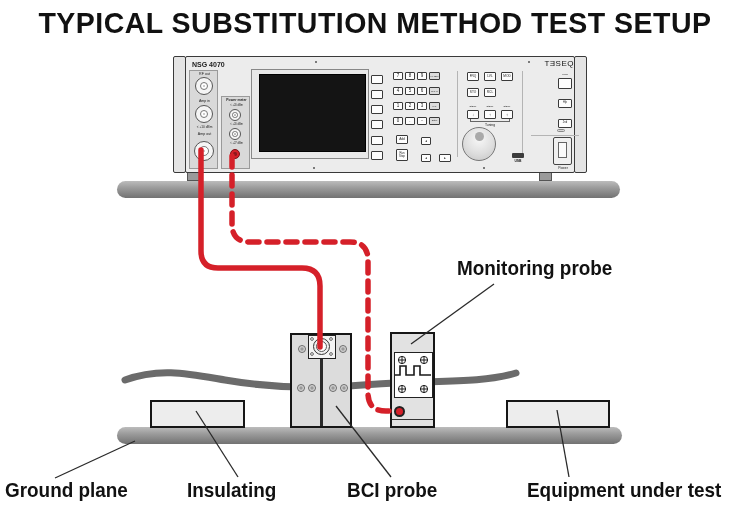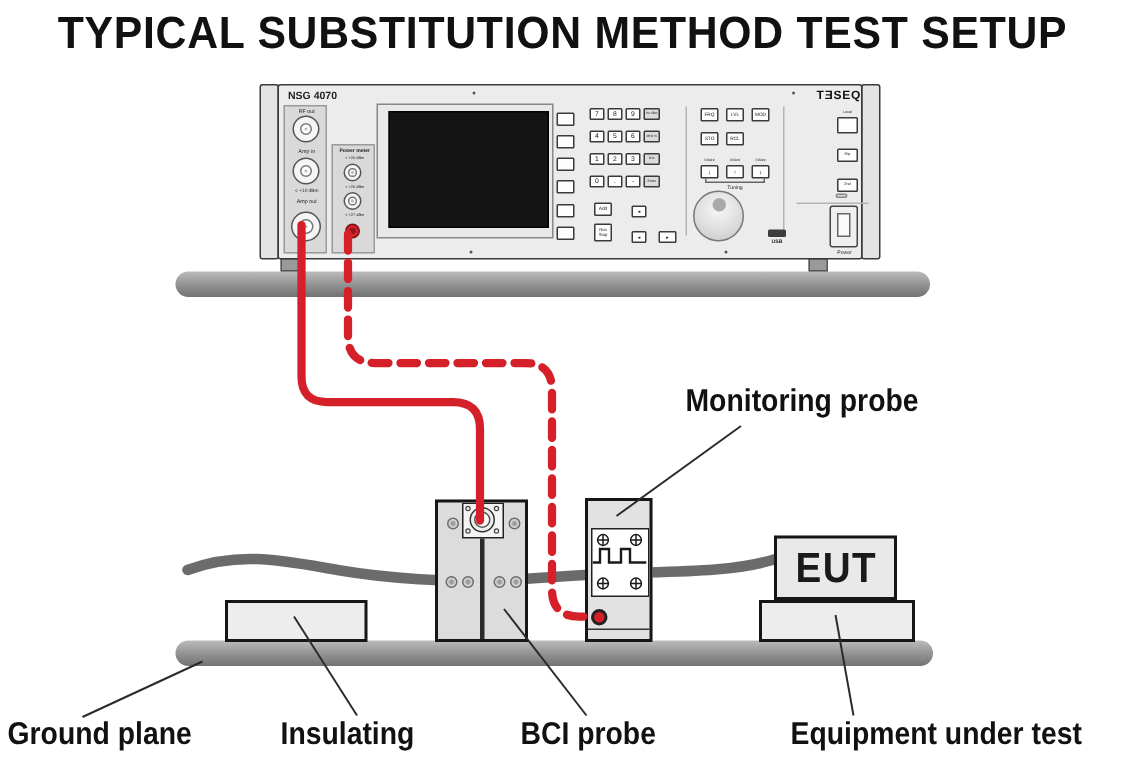--- a/index.html
+++ b/index.html
@@ -180,21 +180,21 @@
       <div class="btn" style="left:281px;top:53px;width:12px;height:9px;font-size:4px;">↓</div>
       <div class="btn" style="left:298px;top:53px;width:12px;height:9px;font-size:4px;">↑</div>
       <div class="btn" style="left:315px;top:53px;width:12px;height:9px;font-size:4px;">↕</div>
       <div class="abs" style="left:284px;top:62px;width:40px;height:3px;border:1px solid #666;border-top:none;box-sizing:border-box;"></div>
       <div class="tlabel" style="left:284px;top:67px;width:40px;font-size:3.4px;">Tuning</div>
       <div id="knob" style="left:276px;top:70px;width:34px;height:34px;"></div>
       <div id="knobdot" style="left:289px;top:75px;"></div>
 
       <div class="vline" style="left:336px;top:14px;height:86px;"></div>
 
-      <div class="tlabel" style="left:340px;top:3px;width:48px;font-size:8px;font-weight:bold;letter-spacing:.5px;text-align:right;color:#111;">TƎSEQ</div>
+      <div class="tlabel" style="left:340px;top:3px;width:48px;font-size:8px;font-weight:normal;letter-spacing:.5px;text-align:right;color:#111;">TƎSEQ</div>
       <div class="tlabel" style="left:371px;top:17px;width:16px;font-size:2.4px;">Local</div>
       <div class="btn" style="left:372px;top:21px;width:14px;height:11px;"></div>
       <div class="btn" style="left:372px;top:42px;width:14px;height:9px;font-size:2.6px;">Hlp</div>
       <div class="btn" style="left:372px;top:62px;width:14px;height:9px;font-size:2.6px;">2nd</div>
       <div class="hline" style="left:345px;top:78px;width:48px;"></div>
       <div id="led" style="left:371px;top:72px;"></div>
       <div id="pwrsw" style="left:367px;top:80px;width:19px;height:28px;"></div>
       <div id="pwrswin" style="left:372px;top:85px;width:9px;height:16px;"></div>
       <div class="tlabel" style="left:362px;top:110px;width:30px;font-size:3.4px;">Power</div>
       <div id="usbicon" style="left:326px;top:96px;"></div>
@@ -202,23 +202,20 @@
 
       <div class="pdot" style="left:129px;top:4px;"></div>
       <div class="pdot" style="left:342px;top:4px;"></div>
       <div class="pdot" style="left:127px;top:110px;"></div>
       <div class="pdot" style="left:297px;top:110px;"></div>
     </div>
   </div>
 
   <div class="block" style="left:150px;top:400px;width:95px;height:28px;background:#ededed;"></div>
 
-  <div class="block" style="left:516px;top:357px;width:82px;height:43px;">
-    <span class="blabel">EUT</span>
-  </div>
   <div class="block" style="left:506px;top:400px;width:104px;height:28px;background:#ededed;"></div>
 
   <div class="block" style="left:290px;top:333px;width:62px;height:95px;background:#dcdcdc;">
     <div id="bci-divider"></div>
     <div class="screw" style="left:6px;top:10px;"></div>
     <div class="screw" style="left:47px;top:10px;"></div>
     <div class="screw" style="left:5px;top:49px;"></div>
     <div class="screw" style="left:16px;top:49px;"></div>
     <div class="screw" style="left:37px;top:49px;"></div>
     <div class="screw" style="left:48px;top:49px;"></div>

